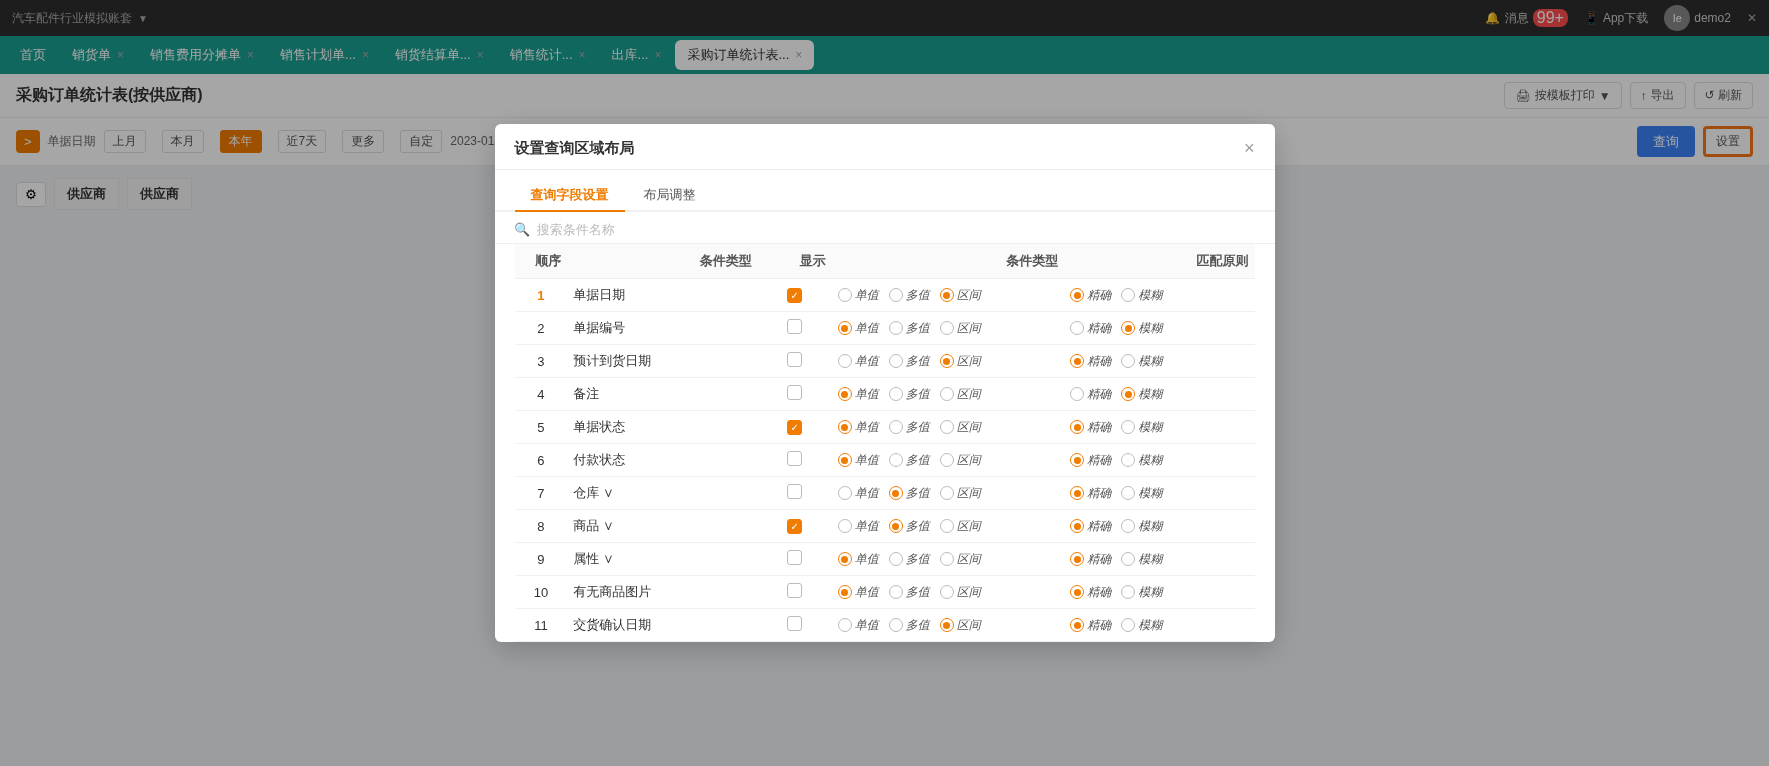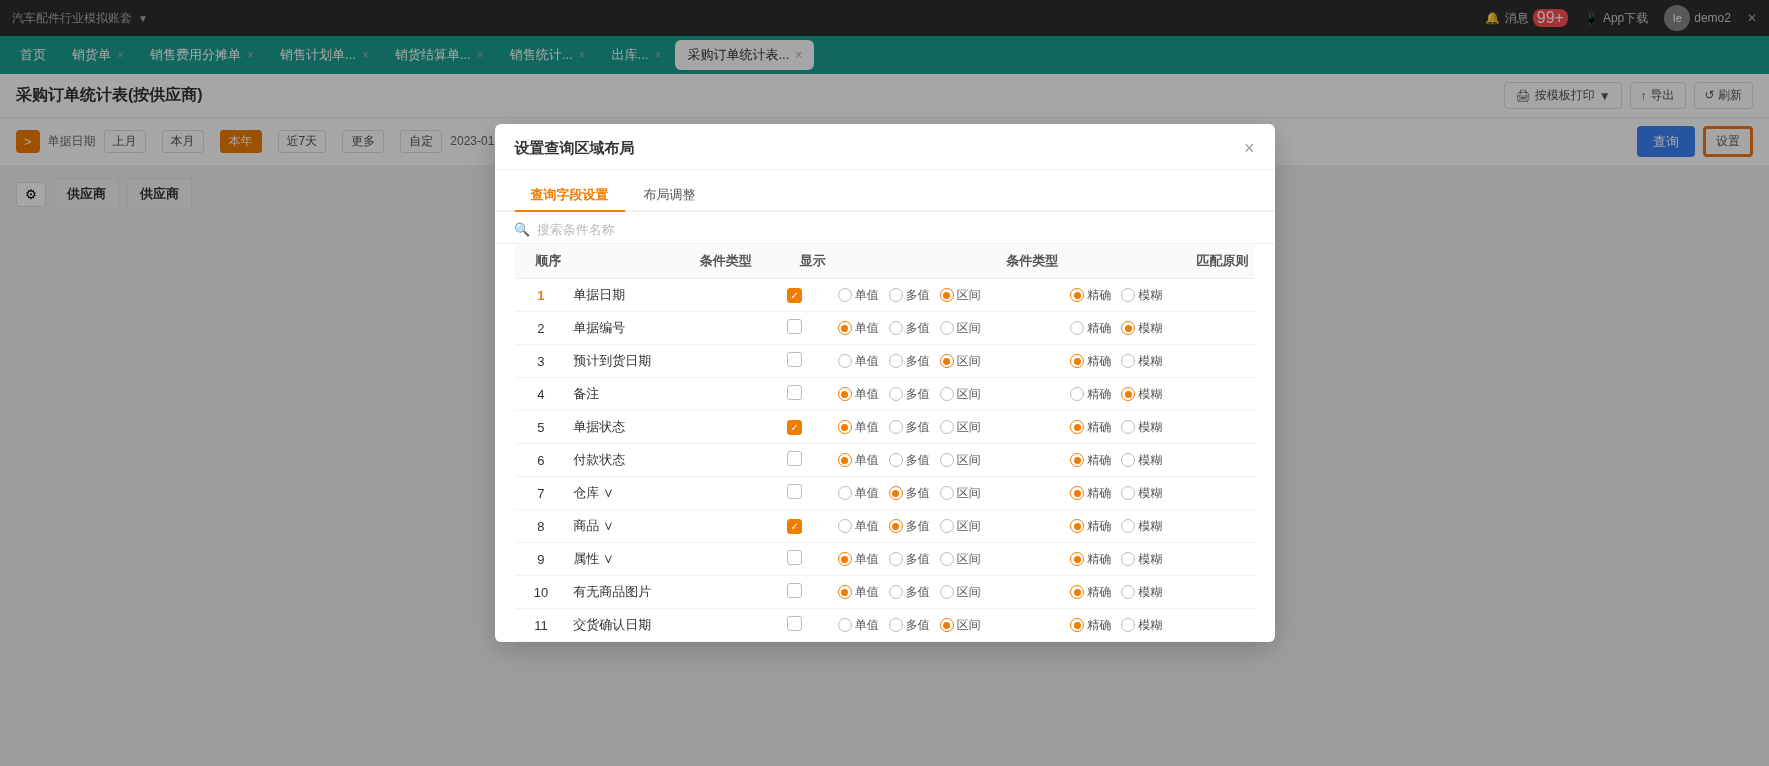--- a/index.html
+++ b/index.html
@@ -215,21 +215,21 @@
       border-color: #f07c00;
     }
     .cb.checked::after {
       content: '✓';
       color: #fff;
       font-size: 10px;
     }
 
     
     .radio-group { display: flex; align-items: center; gap: 10px; }
-    .radio-item { display: flex; align-items: center; gap: 3px; cursor: pointer; font-size: 12px; color: #555; }
+    .radio-item { display: flex; align-items: center; gap: 3px; cursor: pointer; font-size: 12px; color: #555; font-style: italic; }
     .radio-circle {
       width: 14px;
       height: 14px;
       border-radius: 50%;
       border: 1.5px solid #bbb;
       display: inline-flex;
       align-items: center;
       justify-content: center;
     }
     .radio-circle.selected {

